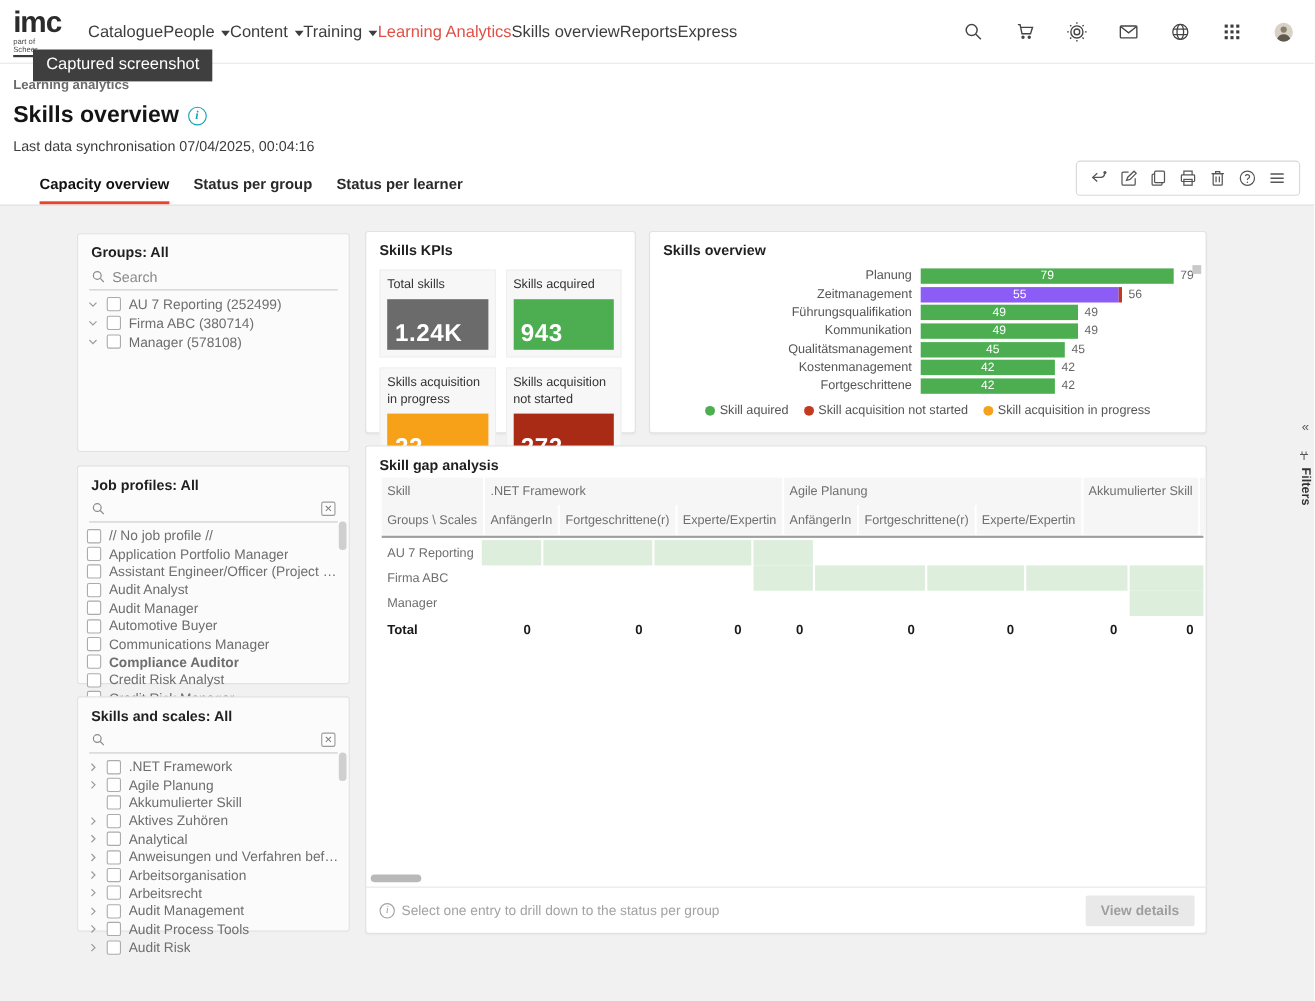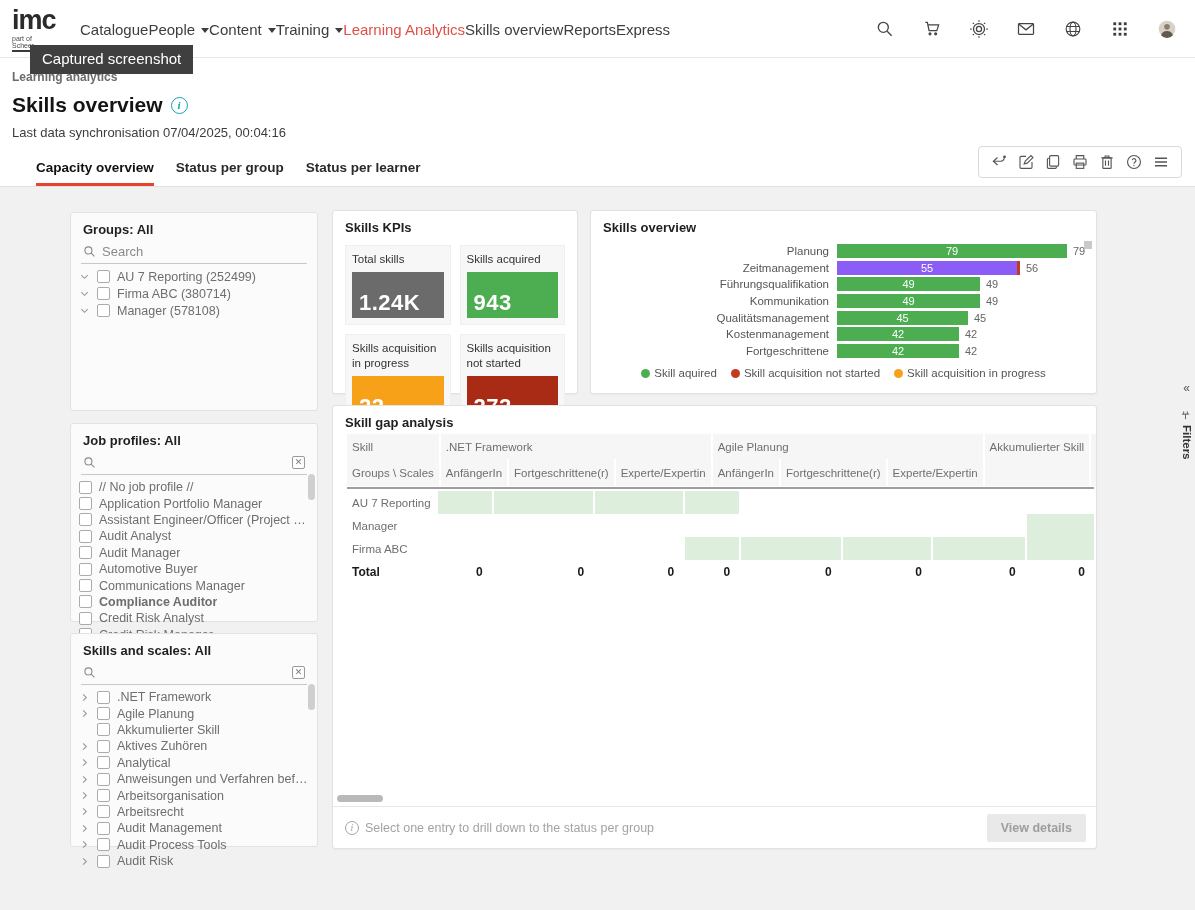--- a/index.html
+++ b/index.html
@@ -639,39 +639,39 @@
                 <td class="green"></td>
                 <td class="green"></td>
                 <td class="green"></td>
                 <td class="green"></td>
                 <td></td>
                 <td></td>
                 <td></td>
                 <td></td>
               </tr>
               <tr class="body">
-                <td>Manager</td>
-                <td></td>
-                <td></td>
-                <td></td>
-                <td></td>
-                <td></td>
-                <td></td>
-                <td></td>
+                <td>Firma ABC</td>
+                <td></td>
+                <td></td>
+                <td></td>
+                <td class="green"></td>
+                <td class="green"></td>
+                <td class="green"></td>
+                <td class="green"></td>
                 <td class="green"></td>
               </tr>
               <tr class="body">
-                <td>Firma ABC</td>
-                <td></td>
-                <td></td>
-                <td></td>
-                <td class="green"></td>
-                <td class="green"></td>
-                <td class="green"></td>
-                <td class="green"></td>
+                <td>Manager</td>
+                <td></td>
+                <td></td>
+                <td></td>
+                <td></td>
+                <td></td>
+                <td></td>
+                <td></td>
                 <td class="green"></td>
               </tr>
               <tr class="total">
                 <td>Total</td>
                 <td class="num">0</td>
                 <td class="num">0</td>
                 <td class="num">0</td>
                 <td class="num">0</td>
                 <td class="num">0</td>
                 <td class="num">0</td>

